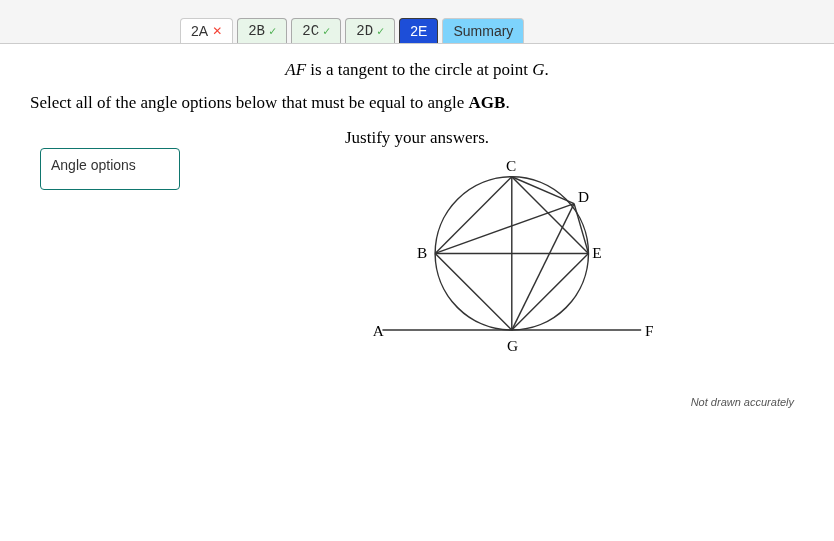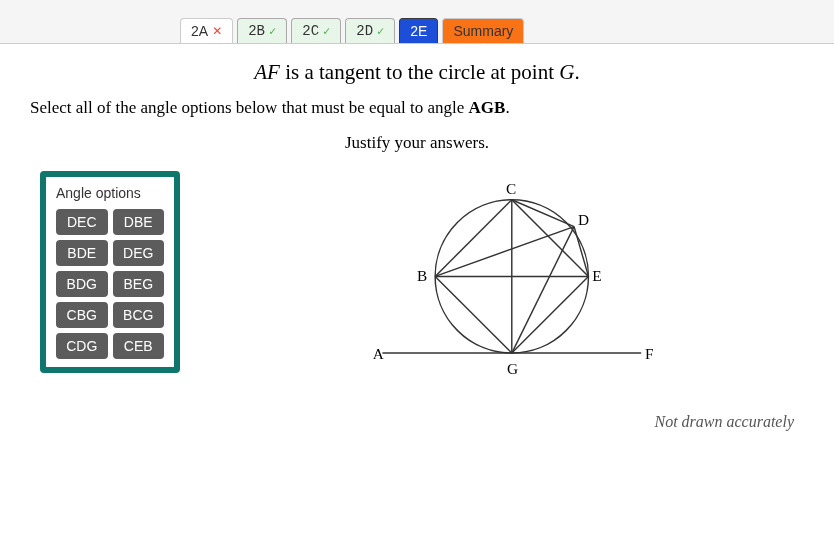--- a/index.html
+++ b/index.html
@@ -46,59 +46,58 @@
       color: #333;
       font-family: Liberation Mono, monospace;
     }
     .tab-active {
       background: #1d4ed8;
       color: #fff;
       border: 1px solid #3a3a3a;
       border-bottom: none;
     }
     .tab-summary {
-      background: #f97316;
+      background: #7dd3fc;
       border: 1px solid #ccc;
       border-bottom: none;
       color: #333;
     }
     .check-icon { color: #4caf50; font-size: 12px; }
     .x-icon { color: #f44336; font-size: 12px; }
 
     
     .main {
       padding: 16px 30px 10px 30px;
     }
     .statement {
       text-align: center;
-      font-size: 21px;
+      font-size: 17px;
       margin-bottom: 10px;
     }
     .question {
       font-size: 17px;
       margin-bottom: 12px;
       line-height: 1.5;
     }
     .justify {
       text-align: center;
       font-size: 17px;
-      margin-bottom: 18px;
     }
 
     
     .content-row {
       display: flex;
       align-items: flex-start;
       gap: 30px;
       padding-left: 10px;
     }
 
     
     .angle-options-box {
-      border: 6px solid #0f766e;
+      border: 1px solid #0f766e;
       border-radius: 4px;
       padding: 8px 10px;
       min-width: 140px;
     }
     .angle-options-title {
       font-size: 14px;
       font-family: Arial, sans-serif;
       margin-bottom: 8px;
       color: #333;
     }
@@ -123,22 +122,22 @@
     .diagram-area {
       position: relative;
       flex: 1;
       display: flex;
       justify-content: center;
     }
     .not-drawn {
       position: absolute;
       bottom: -30px;
       right: 10px;
-      font-size: 16px;
-      font-family: Liberation Serif, serif;
+      font-size: 11px;
+      font-family: Liberation Sans, sans-serif;
       color: #555;
       font-style: italic;
     }
 
     svg.diagram {
       width: 320px;
       height: 230px;
     }
   </style>
 </head>
@@ -177,32 +176,20 @@
     Select all of the angle options below that must be equal to angle <strong>AGB</strong>.
   </div>
   <div class="justify">
     <span>Justify your answers.</span>
   </div>
 
   <div class="content-row">
 
     <div class="angle-options-box">
       <div class="angle-options-title">Angle options</div>
-      <div class="options-grid">
-        <button class="option-btn">DEC</button>
-        <button class="option-btn">DBE</button>
-        <button class="option-btn">BDE</button>
-        <button class="option-btn">DEG</button>
-        <button class="option-btn">BDG</button>
-        <button class="option-btn">BEG</button>
-        <button class="option-btn">CBG</button>
-        <button class="option-btn">BCG</button>
-        <button class="option-btn">CDG</button>
-        <button class="option-btn">CEB</button>
-      </div>
     </div>
 
     <div class="diagram-area">
       <svg class="diagram" viewBox="0 0 320 240">
 
         <circle cx="165" cy="110" r="80" fill="none" stroke="#333" stroke-width="1.5"></circle>
 
         <line x1="85" y1="110" x2="165" y2="190" stroke="#333" stroke-width="1.5"></line>
         <line x1="85" y1="110" x2="245" y2="110" stroke="#333" stroke-width="1.5"></line>
         <line x1="85" y1="110" x2="165" y2="30" stroke="#333" stroke-width="1.5"></line>

